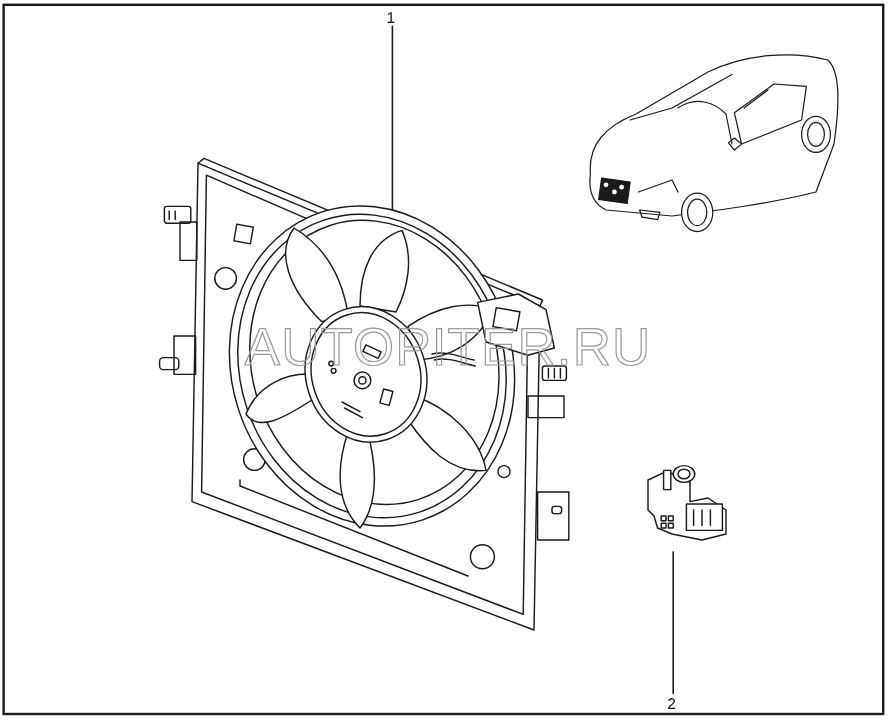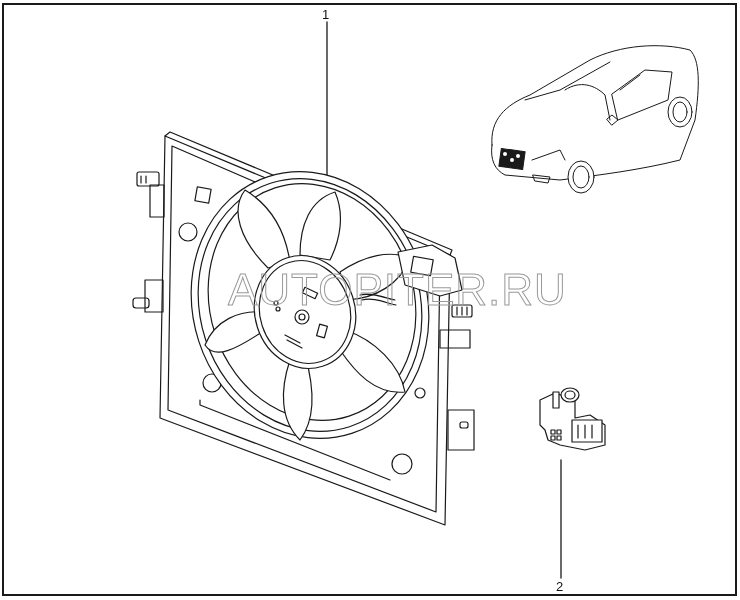--- a/index.html
+++ b/index.html
@@ -1,20 +1,20 @@
 <!DOCTYPE html>
 <html><head>
   <meta charset="utf-8">
   <style>
     html, body { margin: 0; padding: 0; background: #ffffff; }
     body { width: 740px; height: 600px; position: relative; overflow: hidden; font-family: "Liberation Sans", sans-serif; }
     .frame { position: absolute; left: 2px; top: 3px; width: 731px; height: 589px; border: 2px solid #1a1a1a; box-sizing: content-box; background: #fff; }
     svg.art { position: absolute; left: 0; top: 0; }
     .callout-label { position: absolute; font-size: 13px; color: #111; font-family: "Liberation Sans", sans-serif; line-height: 1; }
-    .watermark { position: absolute; left: 228px; top: 268px; font-size: 44px; letter-spacing: 1px; color: transparent; -webkit-text-stroke: 1px #9a9a9a; font-family: "Liberation Sans", sans-serif; white-space: nowrap; line-height: 1; }
+    .watermark { position: absolute; left: 204px; top: 268px; font-size: 44px; letter-spacing: 1px; color: transparent; -webkit-text-stroke: 1px #9a9a9a; font-family: "Liberation Sans", sans-serif; white-space: nowrap; line-height: 1; }
   </style>
 </head>
 <body>
 
 <div class="frame"></div>
 
 <svg class="art" width="740" height="600" viewBox="0 0 740 600" fill="none" stroke="#1a1a1a" stroke-width="1.2" stroke-linejoin="round" stroke-linecap="round">
 
   <g>
     <line x1="327" y1="22" x2="327" y2="185" stroke-width="1.3"></line>

